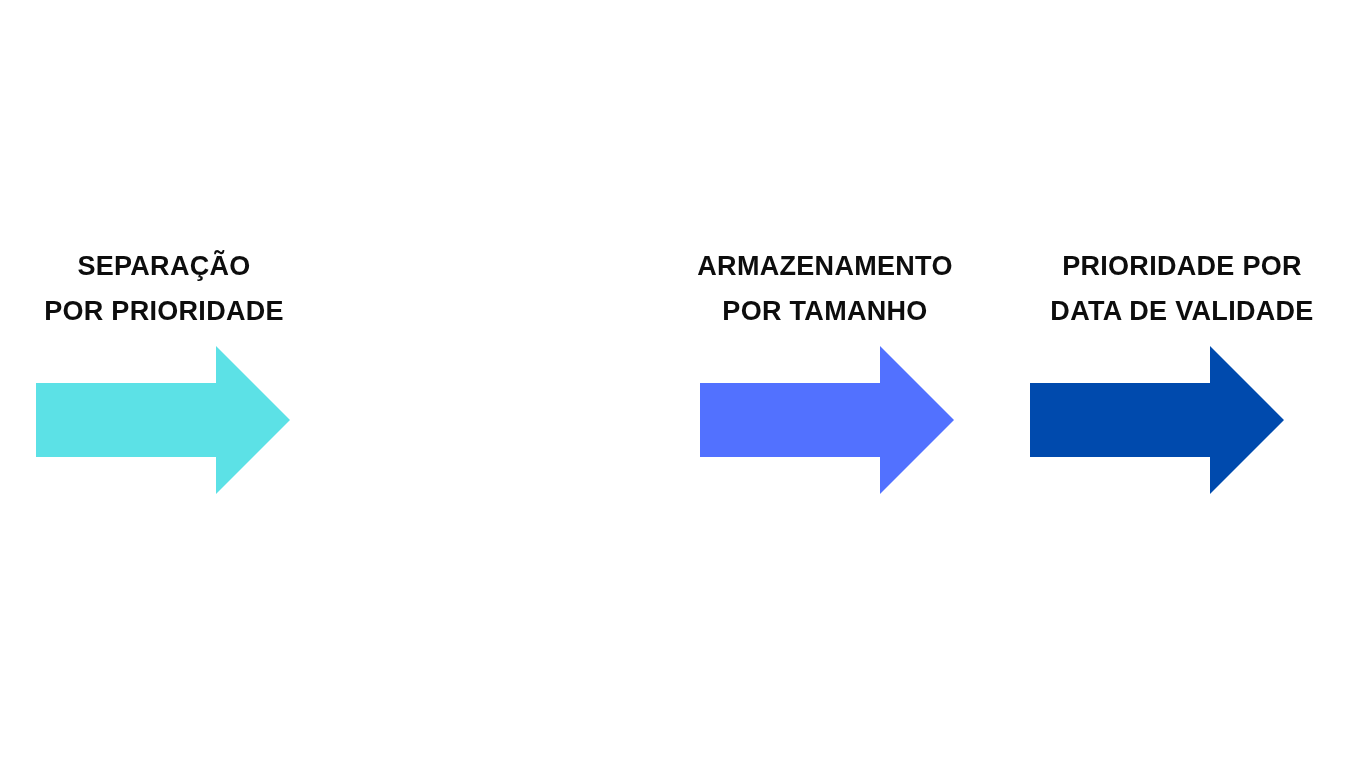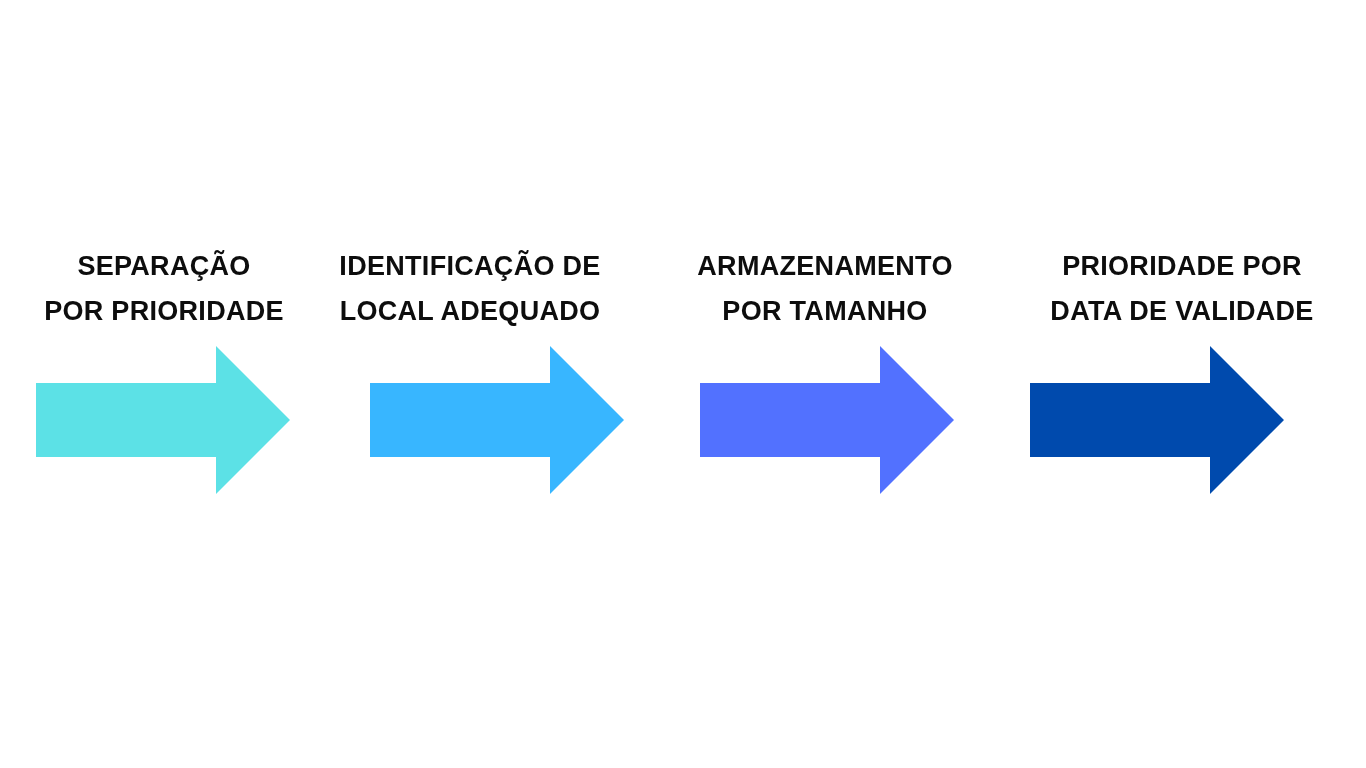--- a/index.html
+++ b/index.html
@@ -54,29 +54,20 @@
   <div class="step step-1">
     <div class="step-label">
       <span>SEPARAÇÃO</span><br>
       <span>POR PRIORIDADE</span>
     </div>
     <svg class="arrow" viewBox="0 0 254 148" xmlns="http://www.w3.org/2000/svg">
       <polygon points="0,37 180,37 180,0 254,74 180,148 180,111 0,111" fill="#5ce1e6"></polygon>
     </svg>
   </div>
 
-  <div class="step step-2">
-    <div class="step-label">
-      <span>IDENTIFICAÇÃO DE</span><br>
-      <span>LOCAL ADEQUADO</span>
-    </div>
-    <svg class="arrow" viewBox="0 0 254 148" xmlns="http://www.w3.org/2000/svg">
-      <polygon points="0,37 180,37 180,0 254,74 180,148 180,111 0,111" fill="#38b6ff"></polygon>
-    </svg>
-  </div>
 
   <div class="step step-3">
     <div class="step-label">
       <span>ARMAZENAMENTO</span><br>
       <span>POR TAMANHO</span>
     </div>
     <svg class="arrow" viewBox="0 0 254 148" xmlns="http://www.w3.org/2000/svg">
       <polygon points="0,37 180,37 180,0 254,74 180,148 180,111 0,111" fill="#5271ff"></polygon>
     </svg>
   </div>

